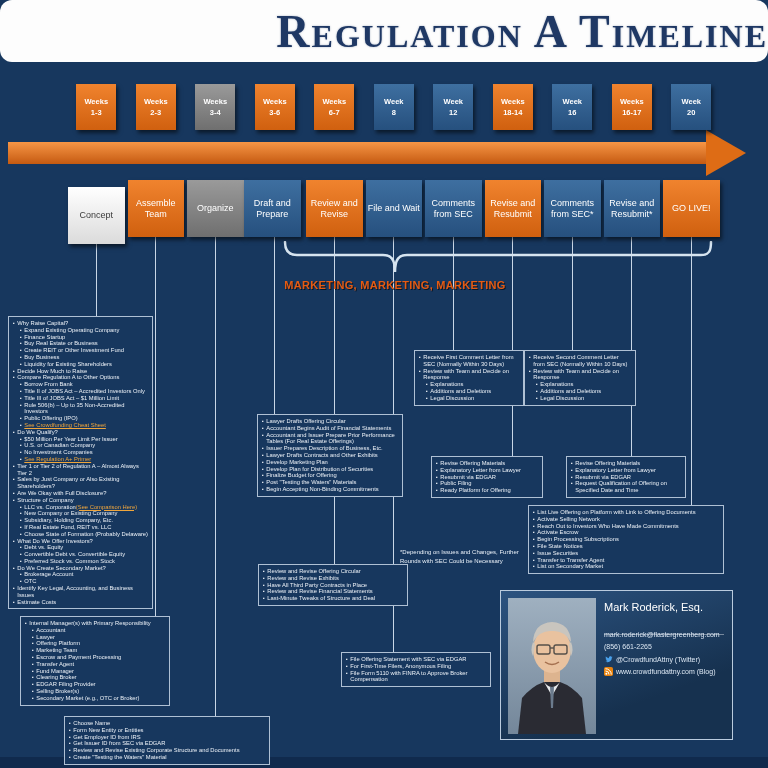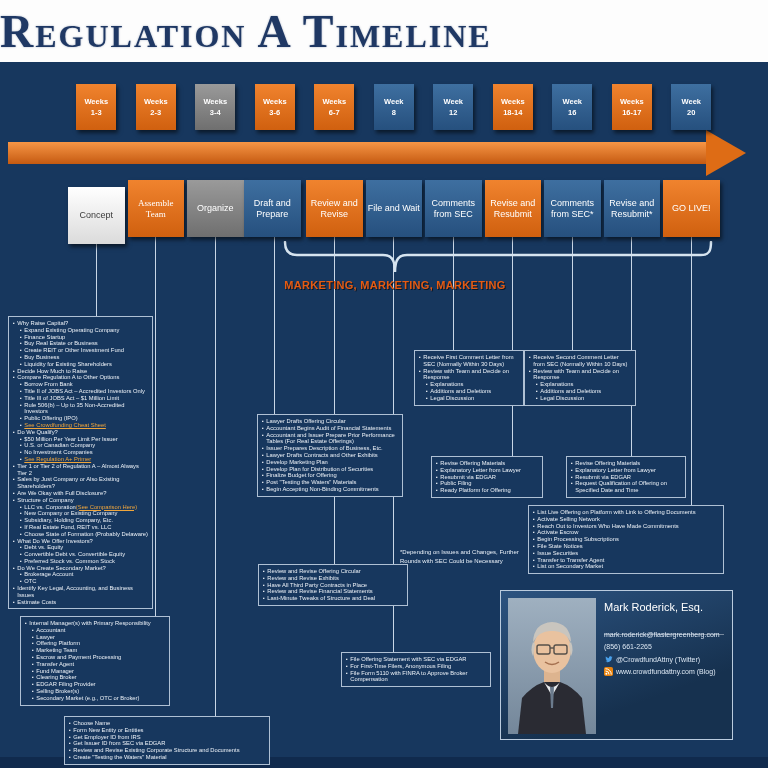--- a/index.html
+++ b/index.html
@@ -1,20 +1,20 @@
 <!DOCTYPE html>
 <html><head>
 <meta charset="utf-8">
 <style>
   html,body{margin:0;padding:0;background:#0b1c33;}
   .page{position:relative;width:768px;height:768px;background:#17375E;overflow:hidden;
         font-family:"Liberation Sans",sans-serif;}
   
   .band{position:absolute;top:0;left:0;right:0;height:62px;background:#FDFDFD;
-        display:flex;align-items:center;justify-content:flex-start;}
+        display:flex;align-items:center;justify-content:flex-end;border-radius:12px;}
   .band h1{margin:0;font-family:"Liberation Serif",serif;font-variant:small-caps;font-weight:700;
         font-size:46px;letter-spacing:2px;color:#1F3864;text-shadow:0 0 2px rgba(31,56,100,.4);}
   
   .arrow-body{position:absolute;left:8px;top:142px;width:700px;height:22px;
         background:linear-gradient(180deg,#F79646,#C55A11);z-index:1;}
   .arrow-head{position:absolute;left:706px;top:130px;width:0;height:0;
         border-top:23px solid transparent;border-bottom:23px solid transparent;
         border-left:40px solid #DE6C15;z-index:1;}
   
   .wk{position:absolute;top:84px;width:40px;height:46px;color:#fff;font-weight:700;font-size:7.5px;
@@ -88,21 +88,21 @@
         <div>1-3</div>
       </div>
       <div class="ph c-white" style="left: 68px; margin-top: 7px;">
         <span>Concept</span>
       </div>
       <div class="conn" style="left: 155.25px; top: 237px; height: 379px;"></div>
       <div class="wk c-orange" style="left: 135.75px;">
         <div>Weeks</div>
         <div>2-3</div>
       </div>
-      <div class="ph c-orange" style="left: 127.5px; font-family: Liberation Serif, serif;">
+      <div class="ph c-orange" style="left: 127.5px;">
         <span>Assemble Team</span>
       </div>
       <div class="conn" style="left: 214.75px; top: 237px; height: 479px;"></div>
       <div class="wk c-gray" style="left: 195.25px;">
         <div>Weeks</div>
         <div>3-4</div>
       </div>
       <div class="ph c-gray" style="left: 187px;">
         <span>Organize</span>
       </div>

